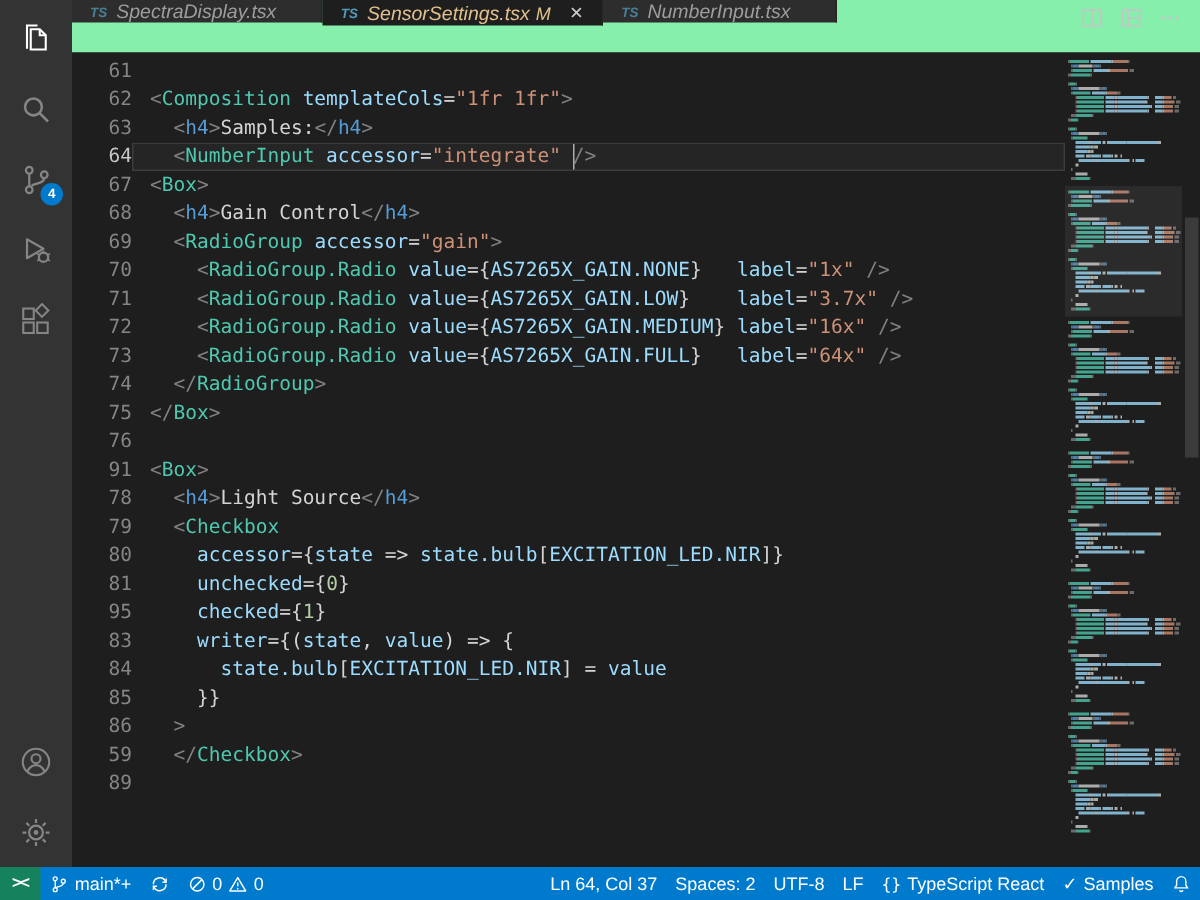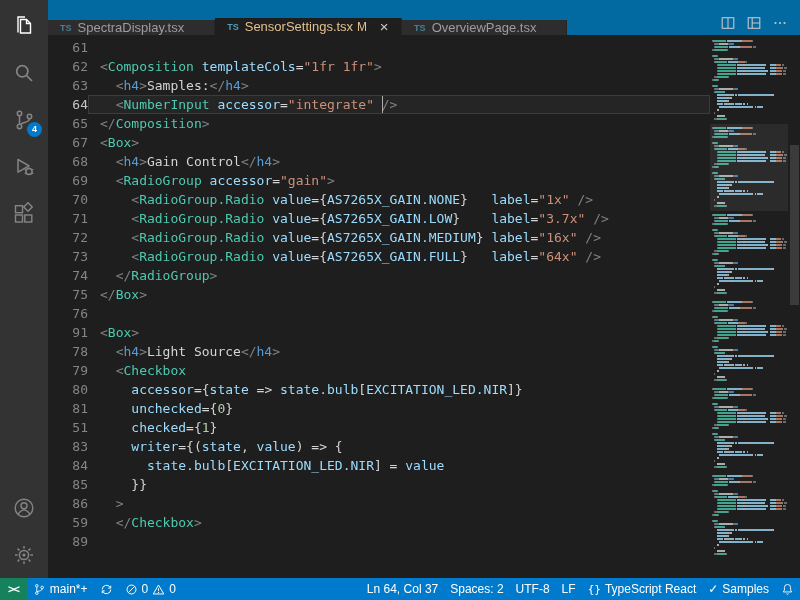--- a/index.html
+++ b/index.html
@@ -13,21 +13,21 @@
   .ab-item { width:48px; height:47px; display:flex; align-items:center; justify-content:center; color:#858585; position:relative; cursor:pointer; }
   .ab-item.active { color:#ffffff; }
   .ab-item svg { width:24px; height:24px; }
   .ab-badge { position:absolute; right:6px; bottom:6px; background:#007acc; color:#fff; border-radius:50%; min-width:15px; height:15px; font-size:9px; line-height:15px; text-align:center; font-weight:700; padding:0 2px; }
   .ab-spacer { flex:1; }
 
   
   .editor-col { flex:1; display:flex; flex-direction:column; min-width:0; }
 
   
-  .tabbar { height:35px; background:#0369a1; display:flex; align-items:flex-end; flex:none; }
+  .tabbar { height:35px; background:#86efac; display:flex; align-items:flex-start; flex:none;font-style:italic; }
   .tab { display:flex; align-items:center; gap:6px; padding:0 12px; padding-right:30px; background:#2d2d2d; color:#9d9d9d; font-size:13px; border-right:1px solid #252526; cursor:pointer; white-space:nowrap; }
   .tab.active { background:#1e1e1e; color:#ffffff; padding-right:8px; }
   .ts-icon { color:#519aba; font-size:9px; font-weight:700; opacity:.75; }
   .tab.active .ts-icon { opacity:1; }
   .tab.active .tab-label, .tab-git { color:#e2c08d; }
   .tab-git { font-size:12px; margin-left:-2px; }
   .tab-close { color:#cccccc; font-size:15px; width:18px; text-align:center; border-radius:3px; margin-left:2px; }
   .tab-actions { margin-left:auto; display:flex; align-items:center; gap:2px; padding-right:8px; color:#c5c5c5; }
   .ta-btn { width:24px; height:24px; display:flex; align-items:center; justify-content:center; cursor:pointer; border-radius:4px; }
   .ta-btn svg { width:16px; height:16px; }
@@ -126,21 +126,21 @@
           <span class="tab-label">SpectraDisplay.tsx</span>
         </div>
         <div class="tab active">
           <span class="ts-icon">TS</span>
           <span class="tab-label">SensorSettings.tsx</span>
           <span class="tab-git">M</span>
           <span class="tab-close">×</span>
         </div>
         <div class="tab">
           <span class="ts-icon">TS</span>
-          <span class="tab-label">OverviewPage.tsx</span>
+          <span class="tab-label">NumberInput.tsx</span>
         </div>
         <div class="tab-actions">
           <span class="ta-btn">
             <svg viewBox="0 0 16 16" fill="none" stroke="currentColor" stroke-width="1.1">
                 <rect x="2.2" y="2.7" width="11.6" height="10.6"></rect>
                 <path d="M8 2.7v10.6"></path>
               </svg>
           </span>
           <span class="ta-btn">
             <svg viewBox="0 0 16 16" fill="none" stroke="currentColor" stroke-width="1.1">
@@ -157,37 +157,36 @@
           </span>
         </div>
       </div>
 
       <div class="editor">
         <div class="code-lines">
             <div class="line"><span class="lnum">61</span><span class="lcontent"></span></div>
             <div class="line"><span class="lnum">62</span><span class="lcontent"><span style="color: rgb(128, 128, 128);">&lt;</span><span style="color: rgb(78, 201, 176);">Composition</span><span style="color: rgb(212, 212, 212);"> </span><span style="color: rgb(156, 220, 254);">templateCols</span><span style="color: rgb(212, 212, 212);">=</span><span style="color: rgb(206, 145, 120);">"1fr 1fr"</span><span style="color: rgb(128, 128, 128);">&gt;</span></span></div>
             <div class="line"><span class="lnum">63</span><span class="lcontent"><span style="color: rgb(212, 212, 212);">  </span><span style="color: rgb(128, 128, 128);">&lt;</span><span style="color: rgb(86, 156, 214);">h4</span><span style="color: rgb(128, 128, 128);">&gt;</span><span style="color: rgb(212, 212, 212);">Samples:</span><span style="color: rgb(128, 128, 128);">&lt;/</span><span style="color: rgb(86, 156, 214);">h4</span><span style="color: rgb(128, 128, 128);">&gt;</span></span></div>
             <div class="line current"><span class="lnum">64</span><span class="lcontent"><span style="color: rgb(212, 212, 212);">  </span><span style="color: rgb(128, 128, 128);">&lt;</span><span style="color: rgb(78, 201, 176);">NumberInput</span><span style="color: rgb(212, 212, 212);"> </span><span style="color: rgb(156, 220, 254);">accessor</span><span style="color: rgb(212, 212, 212);">=</span><span style="color: rgb(206, 145, 120);">"integrate"</span><span style="color: rgb(212, 212, 212);"> </span><span style="color: rgb(128, 128, 128);">/&gt;</span><span class="cursor" style="left: calc(36ch + 12px);"></span></span></div>
-            <div class="line"><span class="lnum">65</span><span class="lcontent"><span style="color: rgb(128, 128, 128);">&lt;/</span><span style="color: rgb(78, 201, 176);">Composition</span><span style="color: rgb(128, 128, 128);">&gt;</span></span></div>
             <div class="line"><span class="lnum">67</span><span class="lcontent"><span style="color: rgb(128, 128, 128);">&lt;</span><span style="color: rgb(78, 201, 176);">Box</span><span style="color: rgb(128, 128, 128);">&gt;</span></span></div>
             <div class="line"><span class="lnum">68</span><span class="lcontent"><span style="color: rgb(212, 212, 212);">  </span><span style="color: rgb(128, 128, 128);">&lt;</span><span style="color: rgb(86, 156, 214);">h4</span><span style="color: rgb(128, 128, 128);">&gt;</span><span style="color: rgb(212, 212, 212);">Gain Control</span><span style="color: rgb(128, 128, 128);">&lt;/</span><span style="color: rgb(86, 156, 214);">h4</span><span style="color: rgb(128, 128, 128);">&gt;</span></span></div>
             <div class="line"><span class="lnum">69</span><span class="lcontent"><span style="color: rgb(212, 212, 212);">  </span><span style="color: rgb(128, 128, 128);">&lt;</span><span style="color: rgb(78, 201, 176);">RadioGroup</span><span style="color: rgb(212, 212, 212);"> </span><span style="color: rgb(156, 220, 254);">accessor</span><span style="color: rgb(212, 212, 212);">=</span><span style="color: rgb(206, 145, 120);">"gain"</span><span style="color: rgb(128, 128, 128);">&gt;</span></span></div>
             <div class="line"><span class="lnum">70</span><span class="lcontent"><span style="color: rgb(212, 212, 212);">    </span><span style="color: rgb(128, 128, 128);">&lt;</span><span style="color: rgb(78, 201, 176);">RadioGroup.Radio</span><span style="color: rgb(212, 212, 212);"> </span><span style="color: rgb(156, 220, 254);">value</span><span style="color: rgb(212, 212, 212);">=</span><span style="color: rgb(212, 212, 212);">{</span><span style="color: rgb(156, 220, 254);">AS7265X_GAIN.NONE</span><span style="color: rgb(212, 212, 212);">}</span><span style="color: rgb(212, 212, 212);">   </span><span style="color: rgb(156, 220, 254);">label</span><span style="color: rgb(212, 212, 212);">=</span><span style="color: rgb(206, 145, 120);">"1x"</span><span style="color: rgb(212, 212, 212);"> </span><span style="color: rgb(128, 128, 128);">/&gt;</span></span></div>
             <div class="line"><span class="lnum">71</span><span class="lcontent"><span style="color: rgb(212, 212, 212);">    </span><span style="color: rgb(128, 128, 128);">&lt;</span><span style="color: rgb(78, 201, 176);">RadioGroup.Radio</span><span style="color: rgb(212, 212, 212);"> </span><span style="color: rgb(156, 220, 254);">value</span><span style="color: rgb(212, 212, 212);">=</span><span style="color: rgb(212, 212, 212);">{</span><span style="color: rgb(156, 220, 254);">AS7265X_GAIN.LOW</span><span style="color: rgb(212, 212, 212);">}</span><span style="color: rgb(212, 212, 212);">    </span><span style="color: rgb(156, 220, 254);">label</span><span style="color: rgb(212, 212, 212);">=</span><span style="color: rgb(206, 145, 120);">"3.7x"</span><span style="color: rgb(212, 212, 212);"> </span><span style="color: rgb(128, 128, 128);">/&gt;</span></span></div>
             <div class="line"><span class="lnum">72</span><span class="lcontent"><span style="color: rgb(212, 212, 212);">    </span><span style="color: rgb(128, 128, 128);">&lt;</span><span style="color: rgb(78, 201, 176);">RadioGroup.Radio</span><span style="color: rgb(212, 212, 212);"> </span><span style="color: rgb(156, 220, 254);">value</span><span style="color: rgb(212, 212, 212);">=</span><span style="color: rgb(212, 212, 212);">{</span><span style="color: rgb(156, 220, 254);">AS7265X_GAIN.MEDIUM</span><span style="color: rgb(212, 212, 212);">}</span><span style="color: rgb(212, 212, 212);"> </span><span style="color: rgb(156, 220, 254);">label</span><span style="color: rgb(212, 212, 212);">=</span><span style="color: rgb(206, 145, 120);">"16x"</span><span style="color: rgb(212, 212, 212);"> </span><span style="color: rgb(128, 128, 128);">/&gt;</span></span></div>
             <div class="line"><span class="lnum">73</span><span class="lcontent"><span style="color: rgb(212, 212, 212);">    </span><span style="color: rgb(128, 128, 128);">&lt;</span><span style="color: rgb(78, 201, 176);">RadioGroup.Radio</span><span style="color: rgb(212, 212, 212);"> </span><span style="color: rgb(156, 220, 254);">value</span><span style="color: rgb(212, 212, 212);">=</span><span style="color: rgb(212, 212, 212);">{</span><span style="color: rgb(156, 220, 254);">AS7265X_GAIN.FULL</span><span style="color: rgb(212, 212, 212);">}</span><span style="color: rgb(212, 212, 212);">   </span><span style="color: rgb(156, 220, 254);">label</span><span style="color: rgb(212, 212, 212);">=</span><span style="color: rgb(206, 145, 120);">"64x"</span><span style="color: rgb(212, 212, 212);"> </span><span style="color: rgb(128, 128, 128);">/&gt;</span></span></div>
             <div class="line"><span class="lnum">74</span><span class="lcontent"><span style="color: rgb(212, 212, 212);">  </span><span style="color: rgb(128, 128, 128);">&lt;/</span><span style="color: rgb(78, 201, 176);">RadioGroup</span><span style="color: rgb(128, 128, 128);">&gt;</span></span></div>
             <div class="line"><span class="lnum">75</span><span class="lcontent"><span style="color: rgb(128, 128, 128);">&lt;/</span><span style="color: rgb(78, 201, 176);">Box</span><span style="color: rgb(128, 128, 128);">&gt;</span></span></div>
             <div class="line"><span class="lnum">76</span><span class="lcontent"></span></div>
             <div class="line"><span class="lnum">91</span><span class="lcontent"><span style="color: rgb(128, 128, 128);">&lt;</span><span style="color: rgb(78, 201, 176);">Box</span><span style="color: rgb(128, 128, 128);">&gt;</span></span></div>
             <div class="line"><span class="lnum">78</span><span class="lcontent"><span style="color: rgb(212, 212, 212);">  </span><span style="color: rgb(128, 128, 128);">&lt;</span><span style="color: rgb(86, 156, 214);">h4</span><span style="color: rgb(128, 128, 128);">&gt;</span><span style="color: rgb(212, 212, 212);">Light Source</span><span style="color: rgb(128, 128, 128);">&lt;/</span><span style="color: rgb(86, 156, 214);">h4</span><span style="color: rgb(128, 128, 128);">&gt;</span></span></div>
             <div class="line"><span class="lnum">79</span><span class="lcontent"><span style="color: rgb(212, 212, 212);">  </span><span style="color: rgb(128, 128, 128);">&lt;</span><span style="color: rgb(78, 201, 176);">Checkbox</span></span></div>
             <div class="line"><span class="lnum">80</span><span class="lcontent"><span style="color: rgb(212, 212, 212);">    </span><span style="color: rgb(156, 220, 254);">accessor</span><span style="color: rgb(212, 212, 212);">={</span><span style="color: rgb(156, 220, 254);">state</span><span style="color: rgb(212, 212, 212);"> </span><span style="color: rgb(212, 212, 212);">=&gt;</span><span style="color: rgb(212, 212, 212);"> </span><span style="color: rgb(156, 220, 254);">state.bulb</span><span style="color: rgb(212, 212, 212);">[</span><span style="color: rgb(156, 220, 254);">EXCITATION_LED.NIR</span><span style="color: rgb(212, 212, 212);">]}</span></span></div>
             <div class="line"><span class="lnum">81</span><span class="lcontent"><span style="color: rgb(212, 212, 212);">    </span><span style="color: rgb(156, 220, 254);">unchecked</span><span style="color: rgb(212, 212, 212);">={</span><span style="color: rgb(181, 206, 168);">0</span><span style="color: rgb(212, 212, 212);">}</span></span></div>
-            <div class="line"><span class="lnum">51</span><span class="lcontent"><span style="color: rgb(212, 212, 212);">    </span><span style="color: rgb(156, 220, 254);">checked</span><span style="color: rgb(212, 212, 212);">={</span><span style="color: rgb(181, 206, 168);">1</span><span style="color: rgb(212, 212, 212);">}</span></span></div>
+            <div class="line"><span class="lnum">95</span><span class="lcontent"><span style="color: rgb(212, 212, 212);">    </span><span style="color: rgb(156, 220, 254);">checked</span><span style="color: rgb(212, 212, 212);">={</span><span style="color: rgb(181, 206, 168);">1</span><span style="color: rgb(212, 212, 212);">}</span></span></div>
             <div class="line"><span class="lnum">83</span><span class="lcontent"><span style="color: rgb(212, 212, 212);">    </span><span style="color: rgb(156, 220, 254);">writer</span><span style="color: rgb(212, 212, 212);">={(</span><span style="color: rgb(156, 220, 254);">state</span><span style="color: rgb(212, 212, 212);">, </span><span style="color: rgb(156, 220, 254);">value</span><span style="color: rgb(212, 212, 212);">) </span><span style="color: rgb(212, 212, 212);">=&gt;</span><span style="color: rgb(212, 212, 212);"> {</span></span></div>
             <div class="line"><span class="lnum">84</span><span class="lcontent"><span style="color: rgb(212, 212, 212);">      </span><span style="color: rgb(156, 220, 254);">state.bulb</span><span style="color: rgb(212, 212, 212);">[</span><span style="color: rgb(156, 220, 254);">EXCITATION_LED.NIR</span><span style="color: rgb(212, 212, 212);">]</span><span style="color: rgb(212, 212, 212);"> = </span><span style="color: rgb(156, 220, 254);">value</span></span></div>
             <div class="line"><span class="lnum">85</span><span class="lcontent"><span style="color: rgb(212, 212, 212);">    </span><span style="color: rgb(212, 212, 212);">}}</span></span></div>
             <div class="line"><span class="lnum">86</span><span class="lcontent"><span style="color: rgb(212, 212, 212);">  </span><span style="color: rgb(128, 128, 128);">&gt;</span></span></div>
             <div class="line"><span class="lnum">59</span><span class="lcontent"><span style="color: rgb(212, 212, 212);">  </span><span style="color: rgb(128, 128, 128);">&lt;/</span><span style="color: rgb(78, 201, 176);">Checkbox</span><span style="color: rgb(128, 128, 128);">&gt;</span></span></div>
             <div class="line"><span class="lnum">89</span><span class="lcontent"></span></div>
           </div>
         <div class="minimap">
           <div>
               <div class="mm-row"></div>

